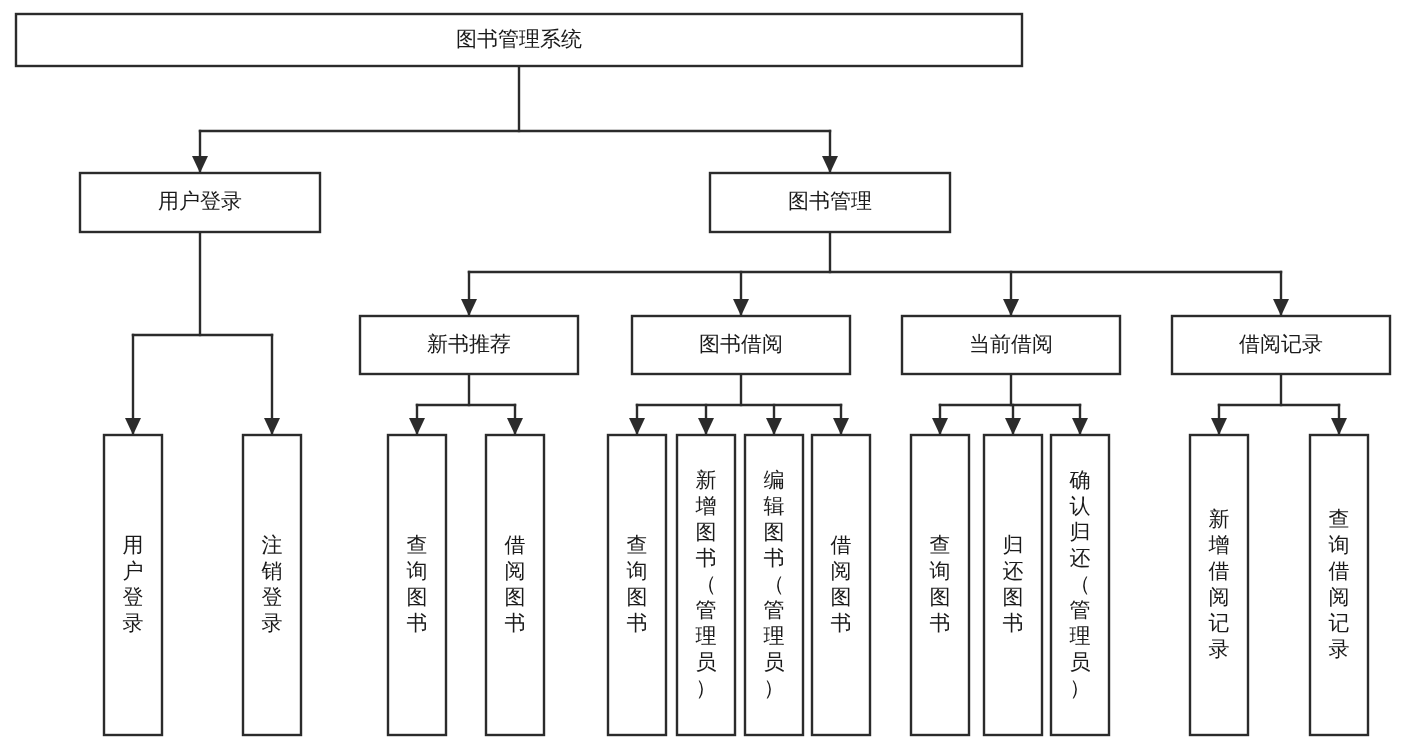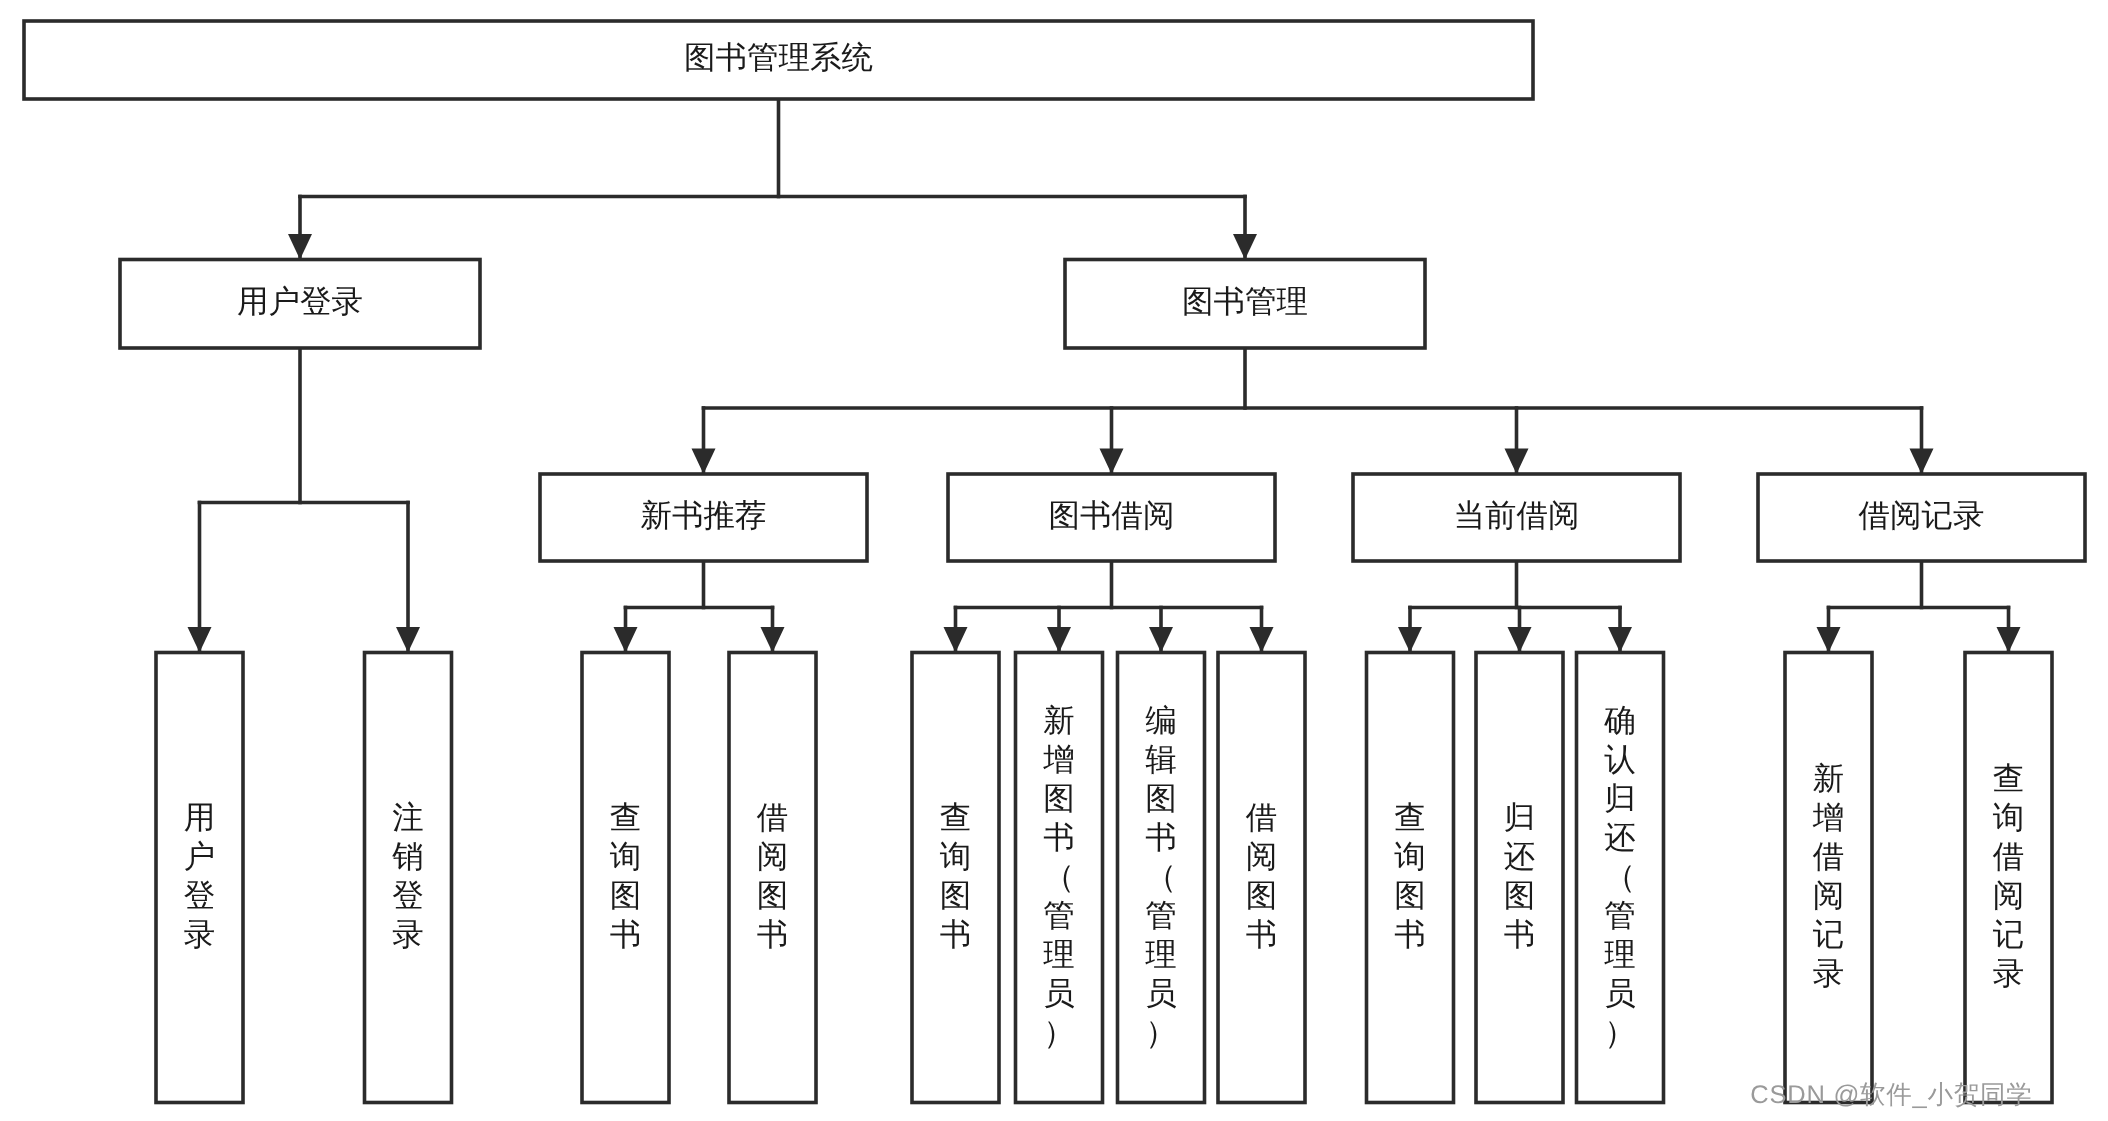--- a/index.html
+++ b/index.html
@@ -202,14 +202,13 @@
         <g>
           <rect x="1190" y="435" width="58" height="300" class="node-box"></rect>
           <text x="1219" y="585" class="node-label label-v"><tspan x="1219" y="520">新</tspan><tspan x="1219" y="546">增</tspan><tspan x="1219" y="572">借</tspan><tspan x="1219" y="598">阅</tspan><tspan x="1219" y="624">记</tspan><tspan x="1219" y="650">录</tspan></text>
         </g>
         <g>
           <rect x="1310" y="435" width="58" height="300" class="node-box"></rect>
           <text x="1339" y="585" class="node-label label-v"><tspan x="1339" y="520">查</tspan><tspan x="1339" y="546">询</tspan><tspan x="1339" y="572">借</tspan><tspan x="1339" y="598">阅</tspan><tspan x="1339" y="624">记</tspan><tspan x="1339" y="650">录</tspan></text>
         </g>
       </g>
   </svg>
-  <div class="watermark">CSDN @软件_小贺同学</div>
 </div>
 
 </body></html>

